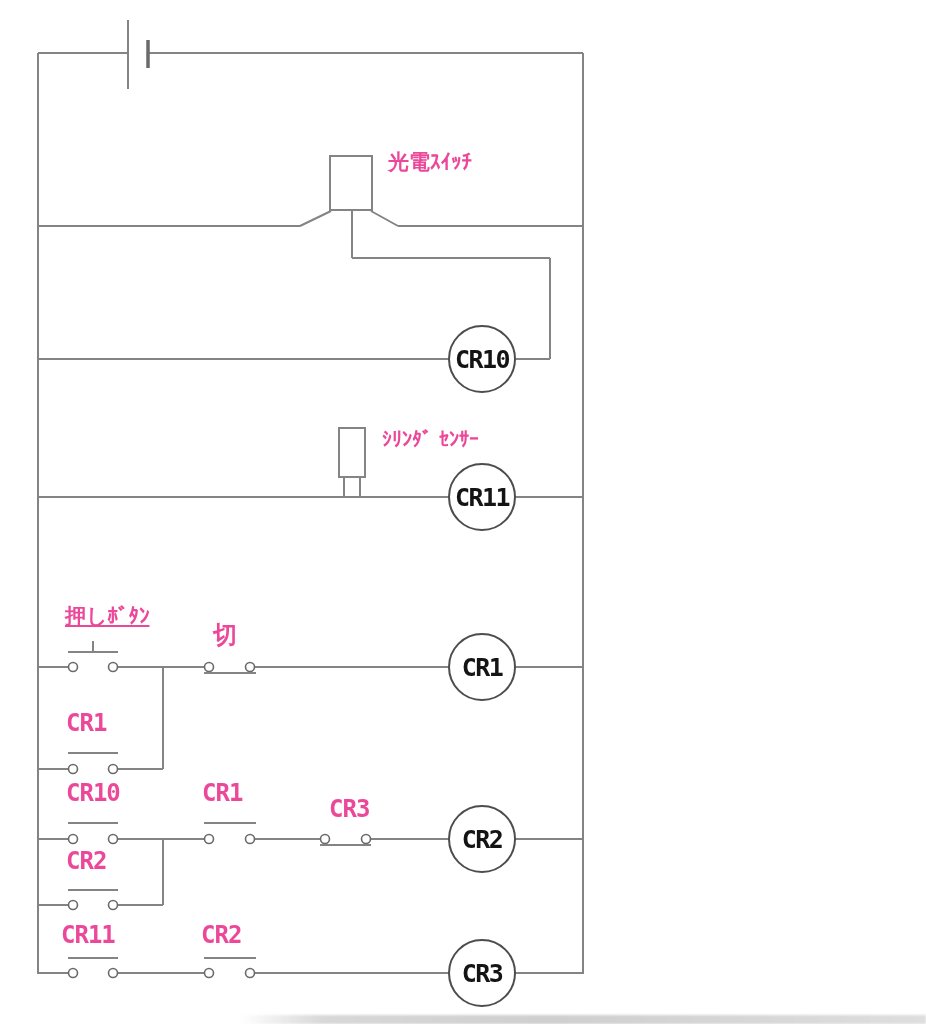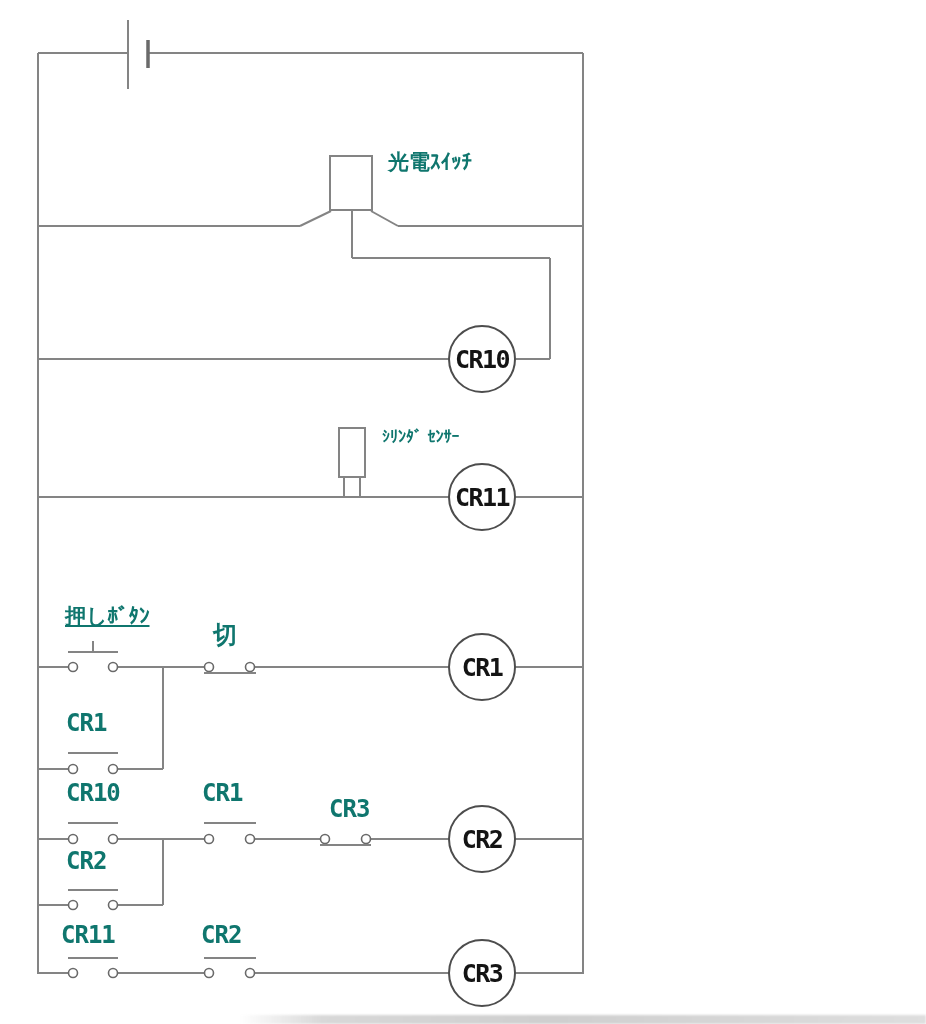--- a/index.html
+++ b/index.html
@@ -6,21 +6,21 @@
   #canvas{
     position:relative;
     width:926px;height:1024px;
     background:#ffffff;
     overflow:hidden;
     font-family:"DejaVu Sans Mono","Liberation Mono",monospace;
   }
   #wires{position:absolute;left:0;top:0;}
   .lbl{
     position:absolute;
-    color:#0f766e;
+    color:#ec4899;
     font-weight:bold;
     white-space:nowrap;
     line-height:1;
     letter-spacing:-1px;
   }
   .jp{
     font-family:"DejaVu Sans","Liberation Sans",sans-serif;
     letter-spacing:0;
   }
   .coil-lbl{
@@ -172,21 +172,21 @@
         <line x1="204" y1="958" x2="256" y2="958"></line>
         <circle cx="209" cy="973" r="4.5" fill="#ffffff" stroke="#6a6a6a" stroke-width="1.6"></circle>
         <circle cx="250" cy="973" r="4.5" fill="#ffffff" stroke="#6a6a6a" stroke-width="1.6"></circle>
       </g>
       <circle cx="482" cy="973" r="33" fill="#ffffff" stroke="#4d4d4d"></circle>
     </g>
   </svg>
 
   <div class="lbl jp" style="left:388px;top:152px;font-size:21px;">光電ｽｲｯﾁ</div>
 
-  <div class="lbl jp" style="left:382px;top:429px;font-size:16px;">ｼﾘﾝﾀﾞ ｾﾝｻｰ</div>
+  <div class="lbl jp" style="left:382px;top:429px;font-size:20px;">ｼﾘﾝﾀﾞ ｾﾝｻｰ</div>
 
   <div class="lbl jp" style="left:65px;top:606px;font-size:21px;text-decoration:underline;">押しﾎﾞﾀﾝ</div>
 
   <div class="lbl jp" style="left:213px;top:623px;font-size:24px;">切</div>
 
   <div class="lbl" style="left:66px;top:711px;font-size:24px;">CR1</div>
 
   <div class="lbl" style="left:66px;top:781px;font-size:24px;">CR10</div>
 
   <div class="lbl" style="left:202px;top:781px;font-size:24px;">CR1</div>

